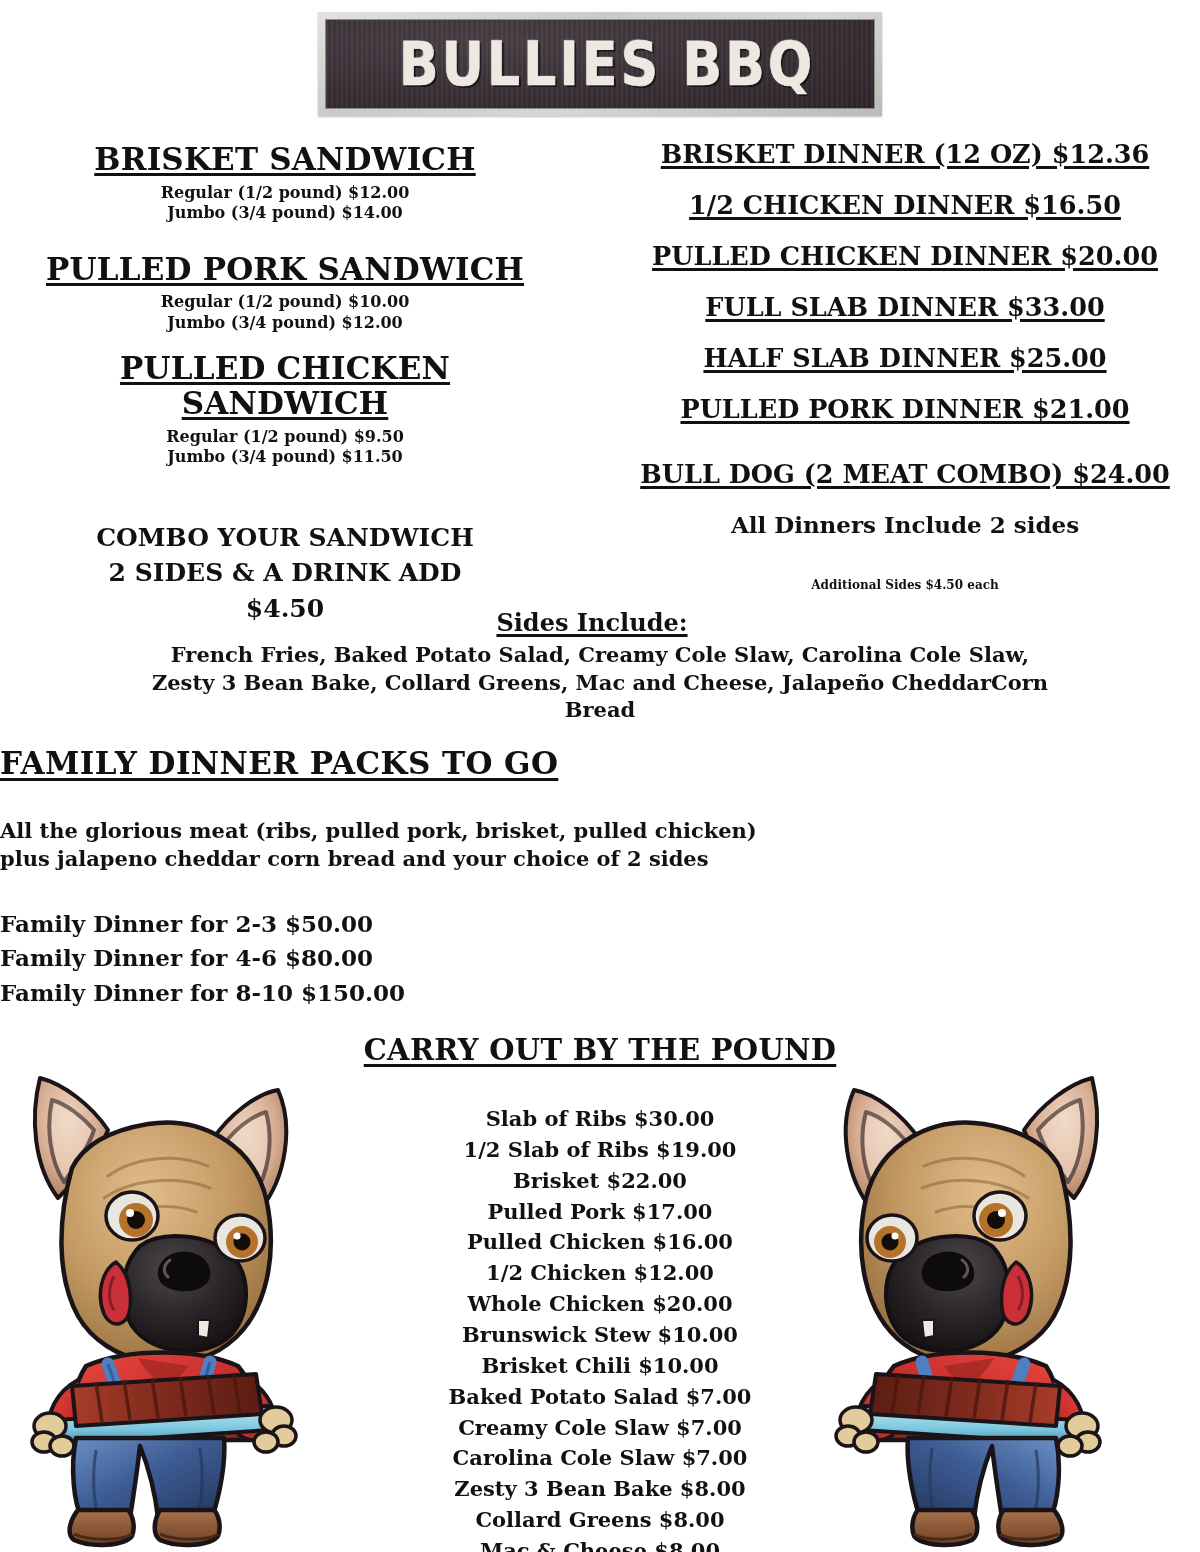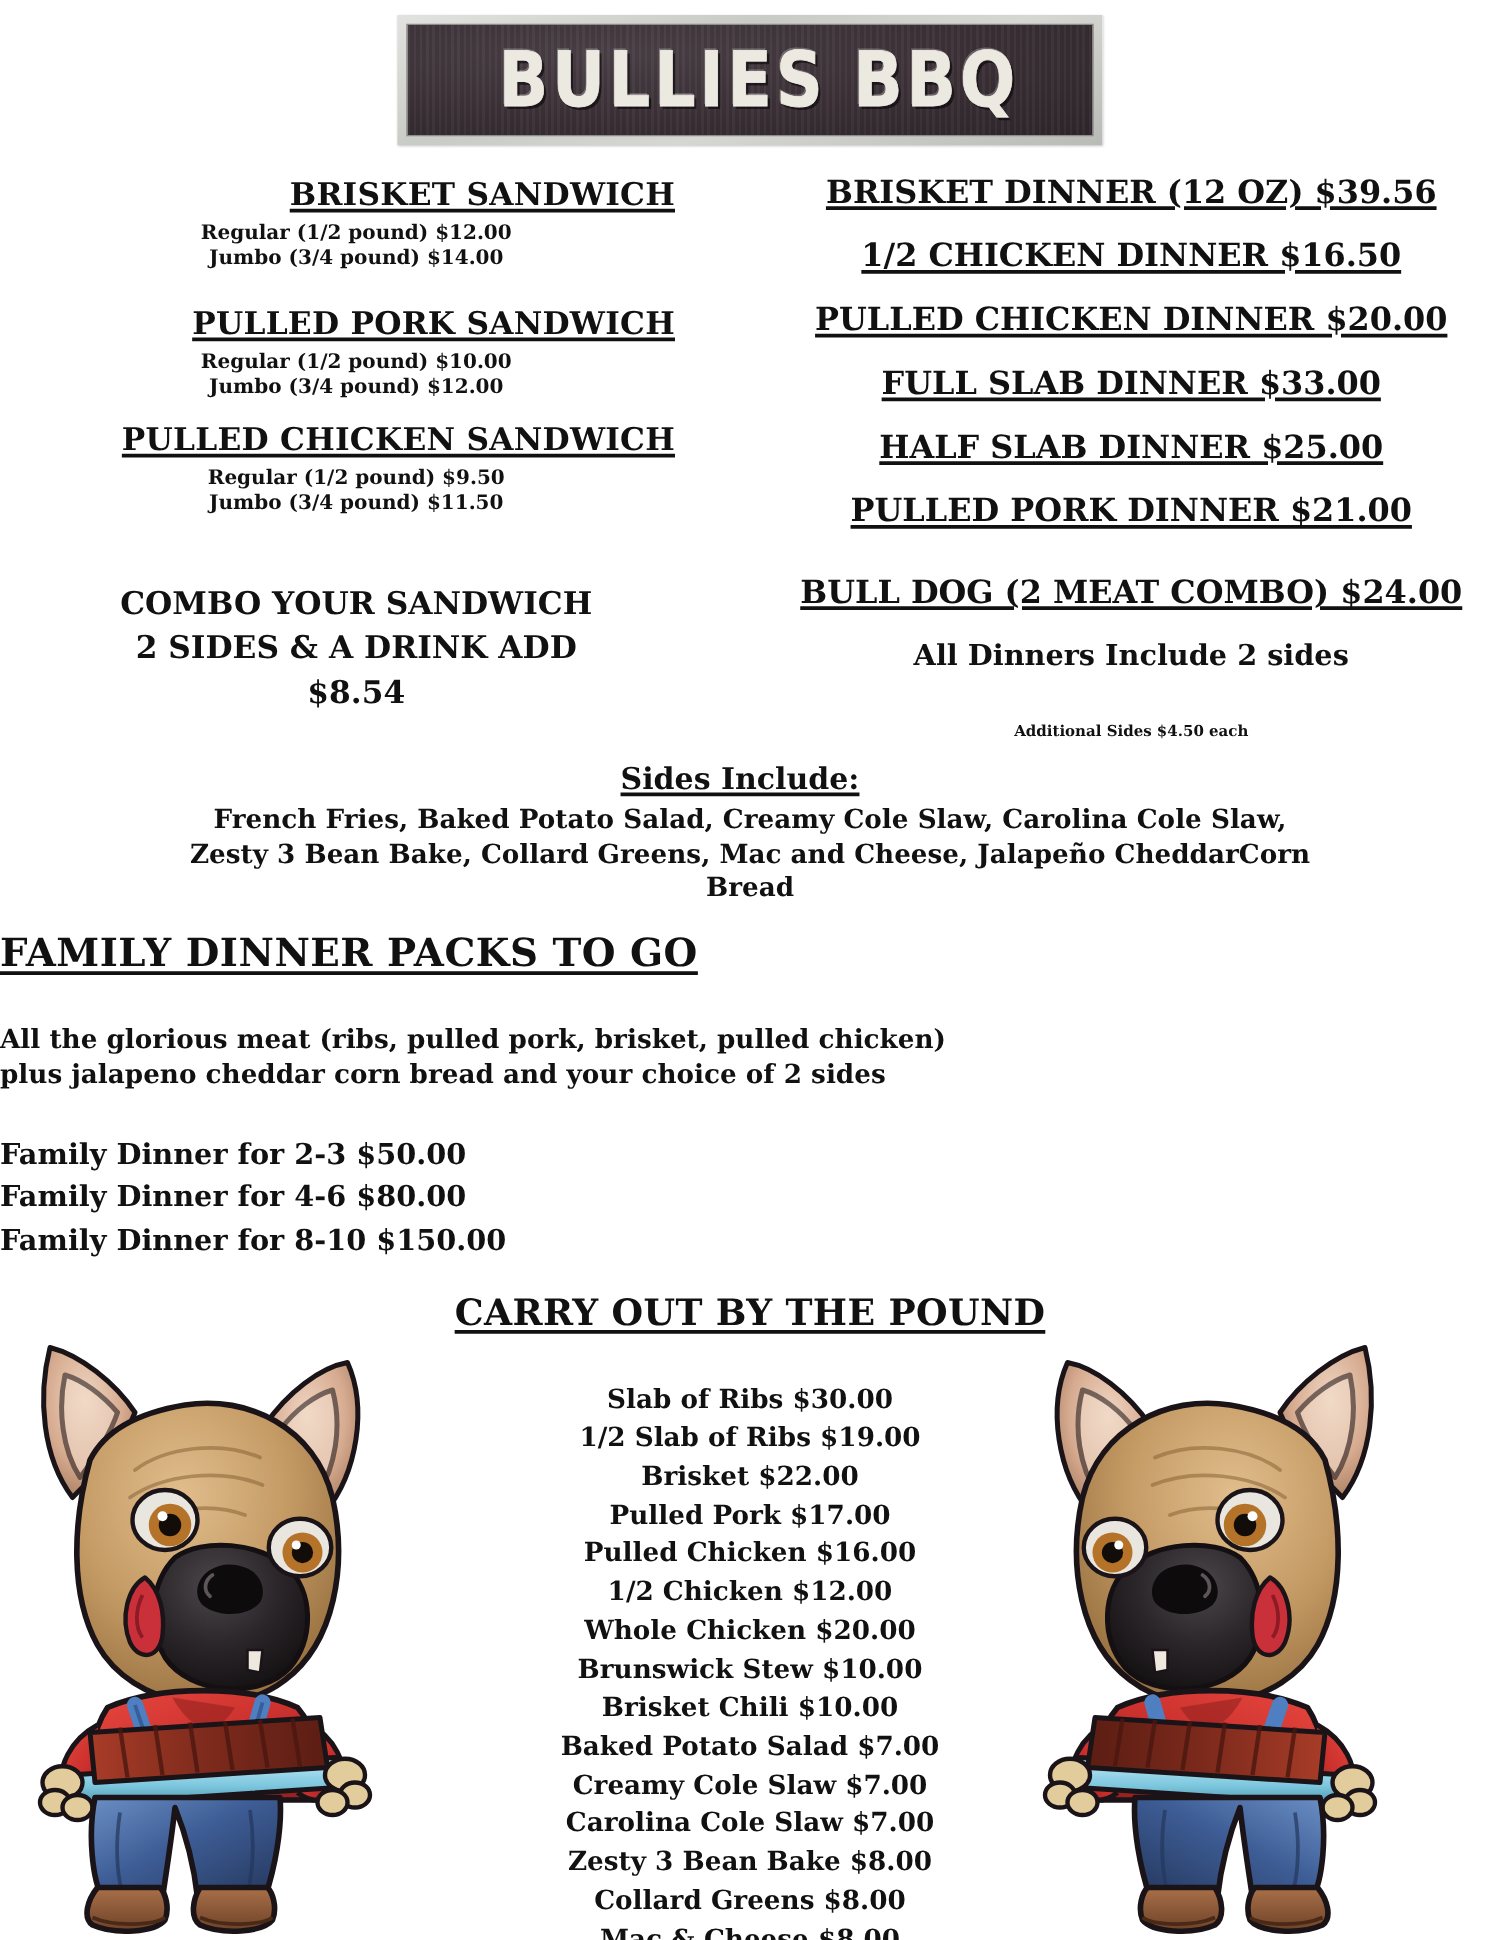--- a/index.html
+++ b/index.html
@@ -50,23 +50,23 @@
     white-space:nowrap;
     position:relative;z-index:2;
     -webkit-text-stroke:0.5px #f3f1ea;
   }
 
   
   .col-left{position:absolute;left:30px;top:142px;width:510px;text-align:center;}
   .col-right{position:absolute;left:640px;top:140px;width:530px;text-align:center;}
 
   .item-title{
-    font-size:25px;font-weight:700;letter-spacing:.2px;
+    font-size:31px;font-weight:700;letter-spacing:.2px;
     line-height:1.12;margin:0 0 6px 0;
-    text-decoration:underline;text-decoration-thickness:3px;text-underline-offset:3px;text-align:right;
+    text-decoration:underline;text-decoration-thickness:3px;text-underline-offset:3px;
   }
   .item-sub{
     font-size:16px;font-weight:700;line-height:1.28;margin:0;
   }
   .gap-lg{height:28px;}
   .gap-md{height:18px;}
 
   .dinner-line{
     font-size:25.5px;font-weight:700;line-height:1.1;
     text-decoration:underline;text-decoration-thickness:3px;text-underline-offset:3px;
@@ -149,26 +149,26 @@
       <div class="item-sub">Regular (1/2 pound) $9.50</div>
       <div class="item-sub">Jumbo (3/4 pound) $11.50</div>
     </div>
 
     <div class="gap-lg"></div>
     <div style="height:20px"></div>
 
     <div class="combo-block">
       <div class="combo-line">COMBO YOUR SANDWICH</div>
       <div class="combo-line">2 SIDES &amp; A DRINK ADD</div>
-      <div class="combo-line">$8.54</div>
+      <div class="combo-line">$4.50</div>
     </div>
   </div>
 
   <div class="col-right">
-    <div class="dinner-line">BRISKET DINNER (12 OZ) $39.56</div>
+    <div class="dinner-line">BRISKET DINNER (12 OZ) $12.36</div>
     <div class="dinner-line">1/2 CHICKEN DINNER $16.50</div>
     <div class="dinner-line">PULLED CHICKEN DINNER $20.00</div>
     <div class="dinner-line">FULL SLAB DINNER $33.00</div>
     <div class="dinner-line">HALF SLAB DINNER $25.00</div>
     <div class="dinner-line">PULLED PORK DINNER $21.00</div>
 
     <div style="height:14px"></div>
 
     <div class="dinner-line">BULL DOG (2 MEAT COMBO) $24.00</div>
 

